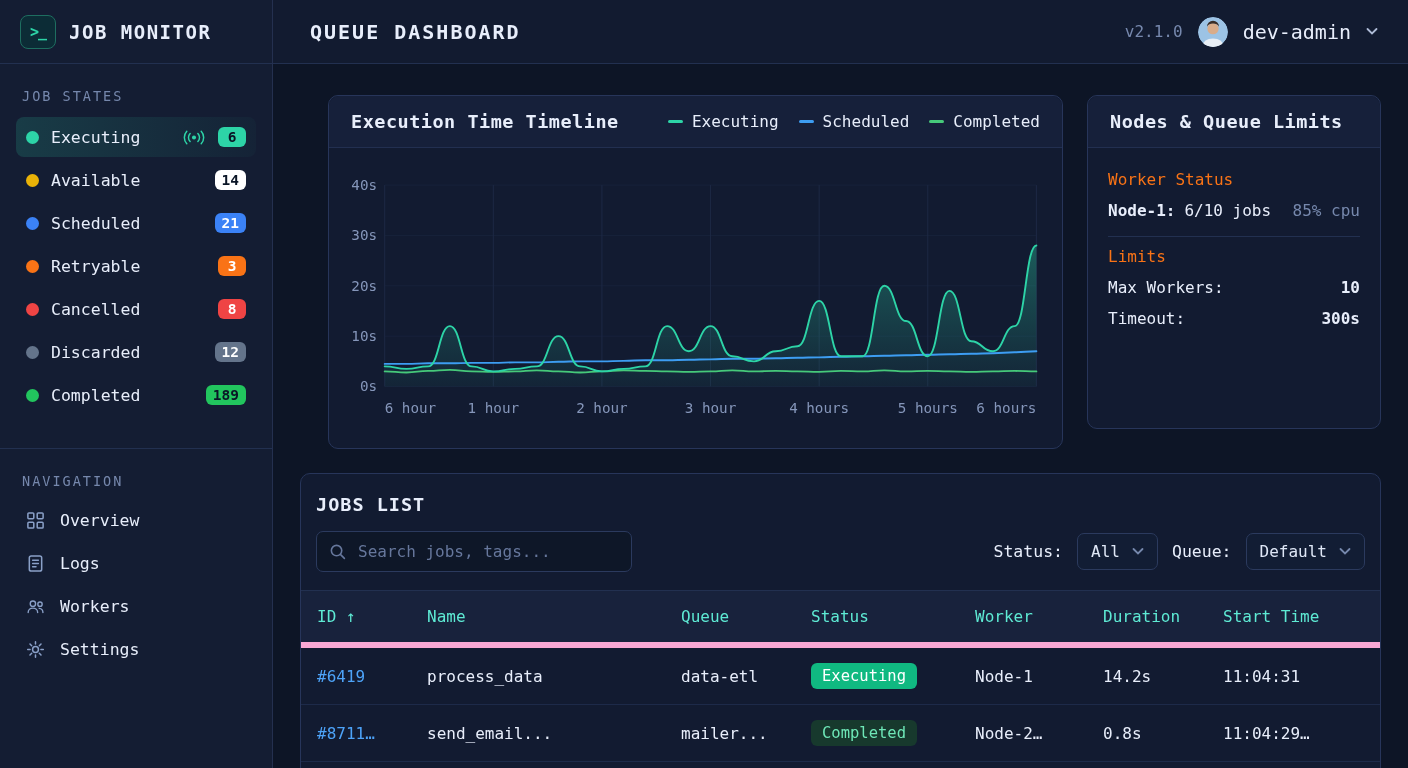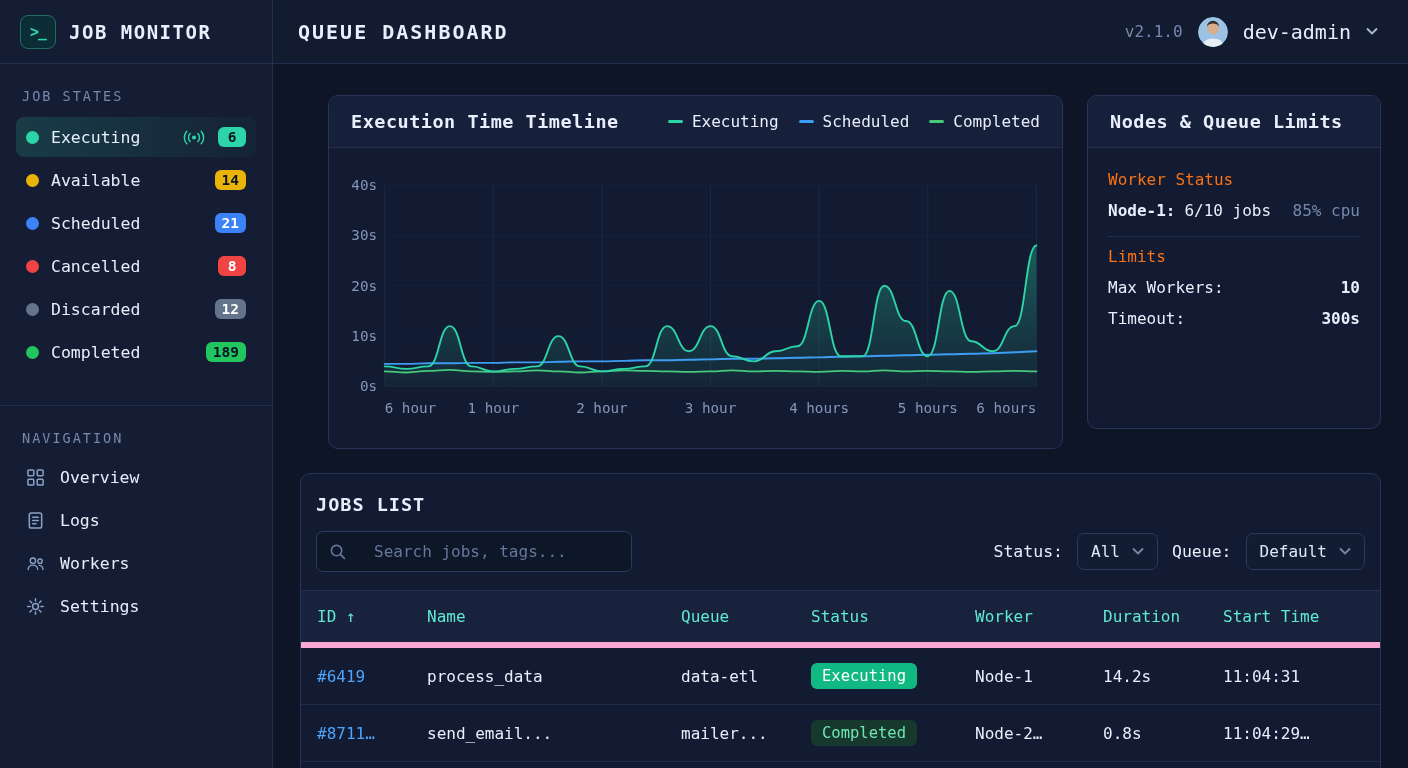--- a/index.html
+++ b/index.html
@@ -60,21 +60,21 @@
   .nav-item svg { width:19px; height:19px; }
 
   
   .main { flex:1; display:flex; flex-direction:column; min-width:0; }
   .topbar {
     height:64px; flex:none; background:#121b30;
     border-bottom:1px solid #223050;
     display:flex; align-items:center; justify-content:space-between;
     padding:0 30px 0 25px;
   }
-  .topbar h1 { margin:0; font-size:20px; font-weight:bold; letter-spacing:2px; }
+  .topbar h1 { margin:12px; font-size:20px; font-weight:bold; letter-spacing:2px; }
   .topbar-right { display:flex; align-items:center; gap:15px; }
   .version { color:#7688ad; font-size:16px; }
   .avatar { width:30px; height:30px; border-radius:50%; overflow:hidden; flex:none; cursor:pointer; }
   .avatar svg { display:block; width:30px; height:30px; }
   .username { font-size:20px; cursor:pointer; }
   .chev { color:#aebbd6; display:flex; cursor:pointer; }
   .chev svg { width:12px; height:9px; }
 
   .content { padding:31px 27px; overflow:hidden; flex:1; }
   .top-grid { display:flex; gap:24px; }
@@ -110,21 +110,21 @@
 
   
   .jobs-card { margin-top:24px; height:440px; display:flex; flex-direction:column; overflow:hidden; }
   .jobs-head { padding:20px 15px 4px; }
   .jobs-head h2 { margin:0; font-size:18.5px; letter-spacing:1px; }
   .jobs-controls {
     display:flex; align-items:center; justify-content:space-between;
     padding:12px 15px 18px;
   }
   .search {
-    display:flex; align-items:center; gap:26px; width:316px;
+    display:flex; align-items:center; gap:10px; width:316px;
     background:#0e1728; border:1px solid #2b3a5e; border-radius:7px;
     padding:9px 12px; color:#66779c;
   }
   .search svg { width:17px; height:17px; flex:none; }
   .search input {
     background:transparent; border:none; outline:none;
     color:#dfe7f6; font:inherit; width:100%;
   }
   .search input::placeholder { color:#66779c; }
   .filters { display:flex; align-items:center; gap:14px; }
@@ -175,26 +175,31 @@
               <path d="M5.2 1.2a10 10 0 0 0 0 13.6"></path>
               <path d="M17.2 3.6a6.3 6.3 0 0 1 0 8.8"></path>
               <path d="M20.8 1.2a10 10 0 0 1 0 13.6"></path>
             </svg>
           </span>
           <span class="count-badge" style="background: rgb(45, 212, 167); color: rgb(10, 21, 38);">6</span>
         </div>
         <div class="state-item">
           <span class="dot" style="background: rgb(234, 179, 8);"></span>
           <span class="state-label">Available</span>
-          <span class="count-badge" style="background: #eab308; color: rgb(10, 21, 38);">14</span>
+          <span class="count-badge" style="background: #ffffff; color: rgb(10, 21, 38);">14</span>
         </div>
         <div class="state-item">
           <span class="dot" style="background: rgb(59, 130, 246);"></span>
           <span class="state-label">Scheduled</span>
           <span class="count-badge" style="background: rgb(59, 130, 246); color: rgb(255, 255, 255);">21</span>
+        </div>
+        <div class="state-item">
+          <span class="dot" style="background: rgb(249, 115, 22);"></span>
+          <span class="state-label">Retryable</span>
+          <span class="count-badge" style="background: rgb(249, 115, 22); color: rgb(255, 255, 255);">3</span>
         </div>
         <div class="state-item">
           <span class="dot" style="background: rgb(239, 68, 68);"></span>
           <span class="state-label">Cancelled</span>
           <span class="count-badge" style="background: rgb(239, 68, 68); color: rgb(255, 255, 255);">8</span>
         </div>
         <div class="state-item">
           <span class="dot" style="background: rgb(100, 116, 139);"></span>
           <span class="state-label">Discarded</span>
           <span class="count-badge" style="background: rgb(100, 116, 139); color: rgb(255, 255, 255);">12</span>

